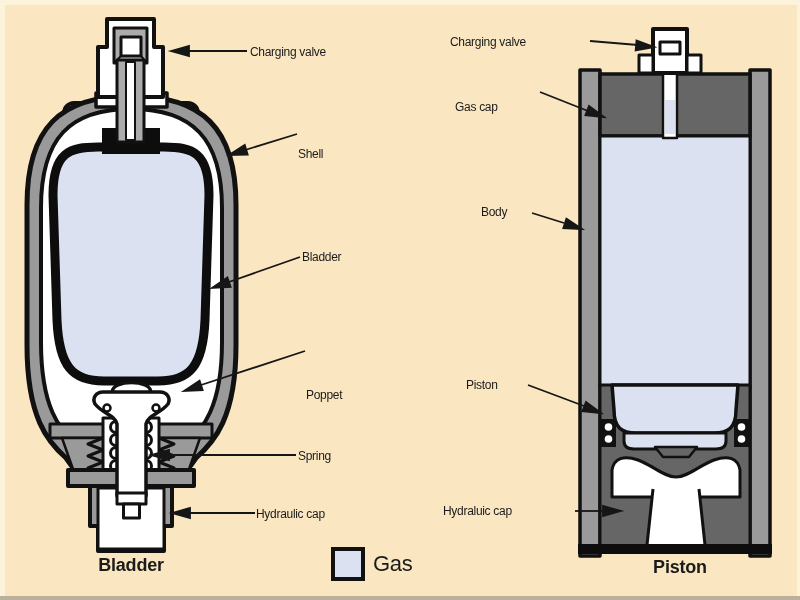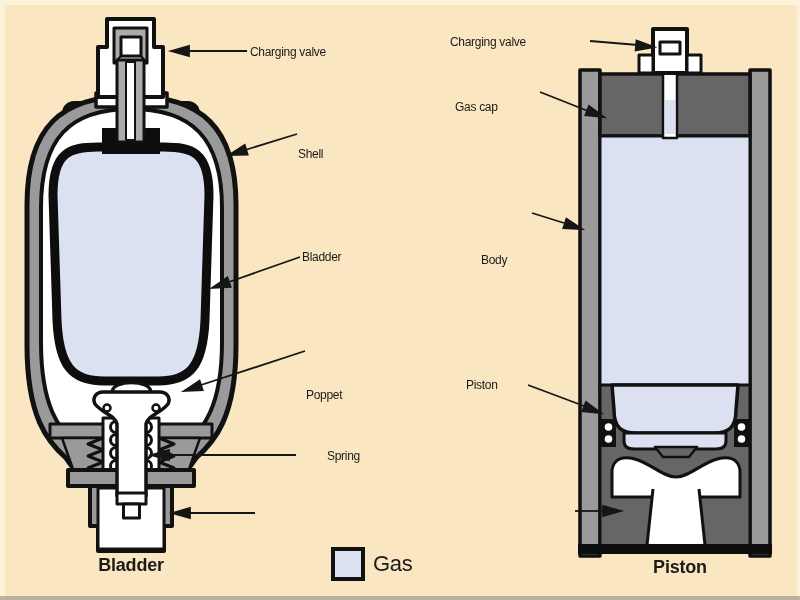--- a/index.html
+++ b/index.html
@@ -26,26 +26,26 @@
   #legend-swatch{
     position:absolute;left:331px;top:547px;width:26px;height:26px;
     background:#dce1f2;border:4px solid #111;
   }
   #legend-label{position:absolute;left:373px;top:551px;font-size:22px;letter-spacing:-0.3px;}
   
   #lbl-b-charging{left:250px;top:41px;}
   #lbl-b-shell{left:298px;top:119px;margin-top:24px;}
   #lbl-b-bladder{left:302px;top:246px;}
   #lbl-b-poppet{left:306px;top:340px;margin-top:44px;}
-  #lbl-b-spring{left:298px;top:445px;margin-left:29px;}
+  #lbl-b-spring{left:298px;top:445px;}
   #lbl-b-hydcap{left:256px;top:503px;}
   #cap-bladder{left:80px;top:555px;width:102px;}
   #lbl-p-charging{left:450px;top:31px;}
   #lbl-p-gascap{left:455px;top:96px;}
-  #lbl-p-body{left:481px;top:201px;margin-top:48px;}
+  #lbl-p-body{left:481px;top:201px;}
   #lbl-p-piston{left:466px;top:374px;}
   #lbl-p-hydcap{left:443px;top:500px;}
   #cap-piston{left:630px;top:557px;width:100px;}
 </style>
 </head>
 <body>
 
 <div id="stage">
 
   <div id="edge-top" class="edge"></div>
@@ -182,24 +182,26 @@
       <line x1="575" y1="511" x2="602" y2="511"></line>
       <polygon points="0,0 18,-5 18,5" transform="translate(621,511) rotate(180)"></polygon>
     </g>
   </svg>
 
   <div class="lbl" id="lbl-b-charging">Charging valve</div>
   <div class="lbl" id="lbl-b-shell">Shell</div>
   <div class="lbl" id="lbl-b-bladder">Bladder</div>
   <div class="lbl" id="lbl-b-poppet">Poppet</div>
   <div class="lbl" id="lbl-b-spring">Spring</div>
+  <div class="lbl" id="lbl-b-hydcap">Hydraulic cap</div>
   <div class="caption" id="cap-bladder">Bladder</div>
 
   <div class="lbl" id="lbl-p-charging">Charging valve</div>
   <div class="lbl" id="lbl-p-gascap">Gas cap</div>
   <div class="lbl" id="lbl-p-body">Body</div>
   <div class="lbl" id="lbl-p-piston">Piston</div>
+  <div class="lbl" id="lbl-p-hydcap">Hydraluic cap</div>
   <div class="caption" id="cap-piston">Piston</div>
 
   <div id="legend-swatch"></div>
   <div id="legend-label">Gas</div>
 
 </div>
 
 </body></html>

